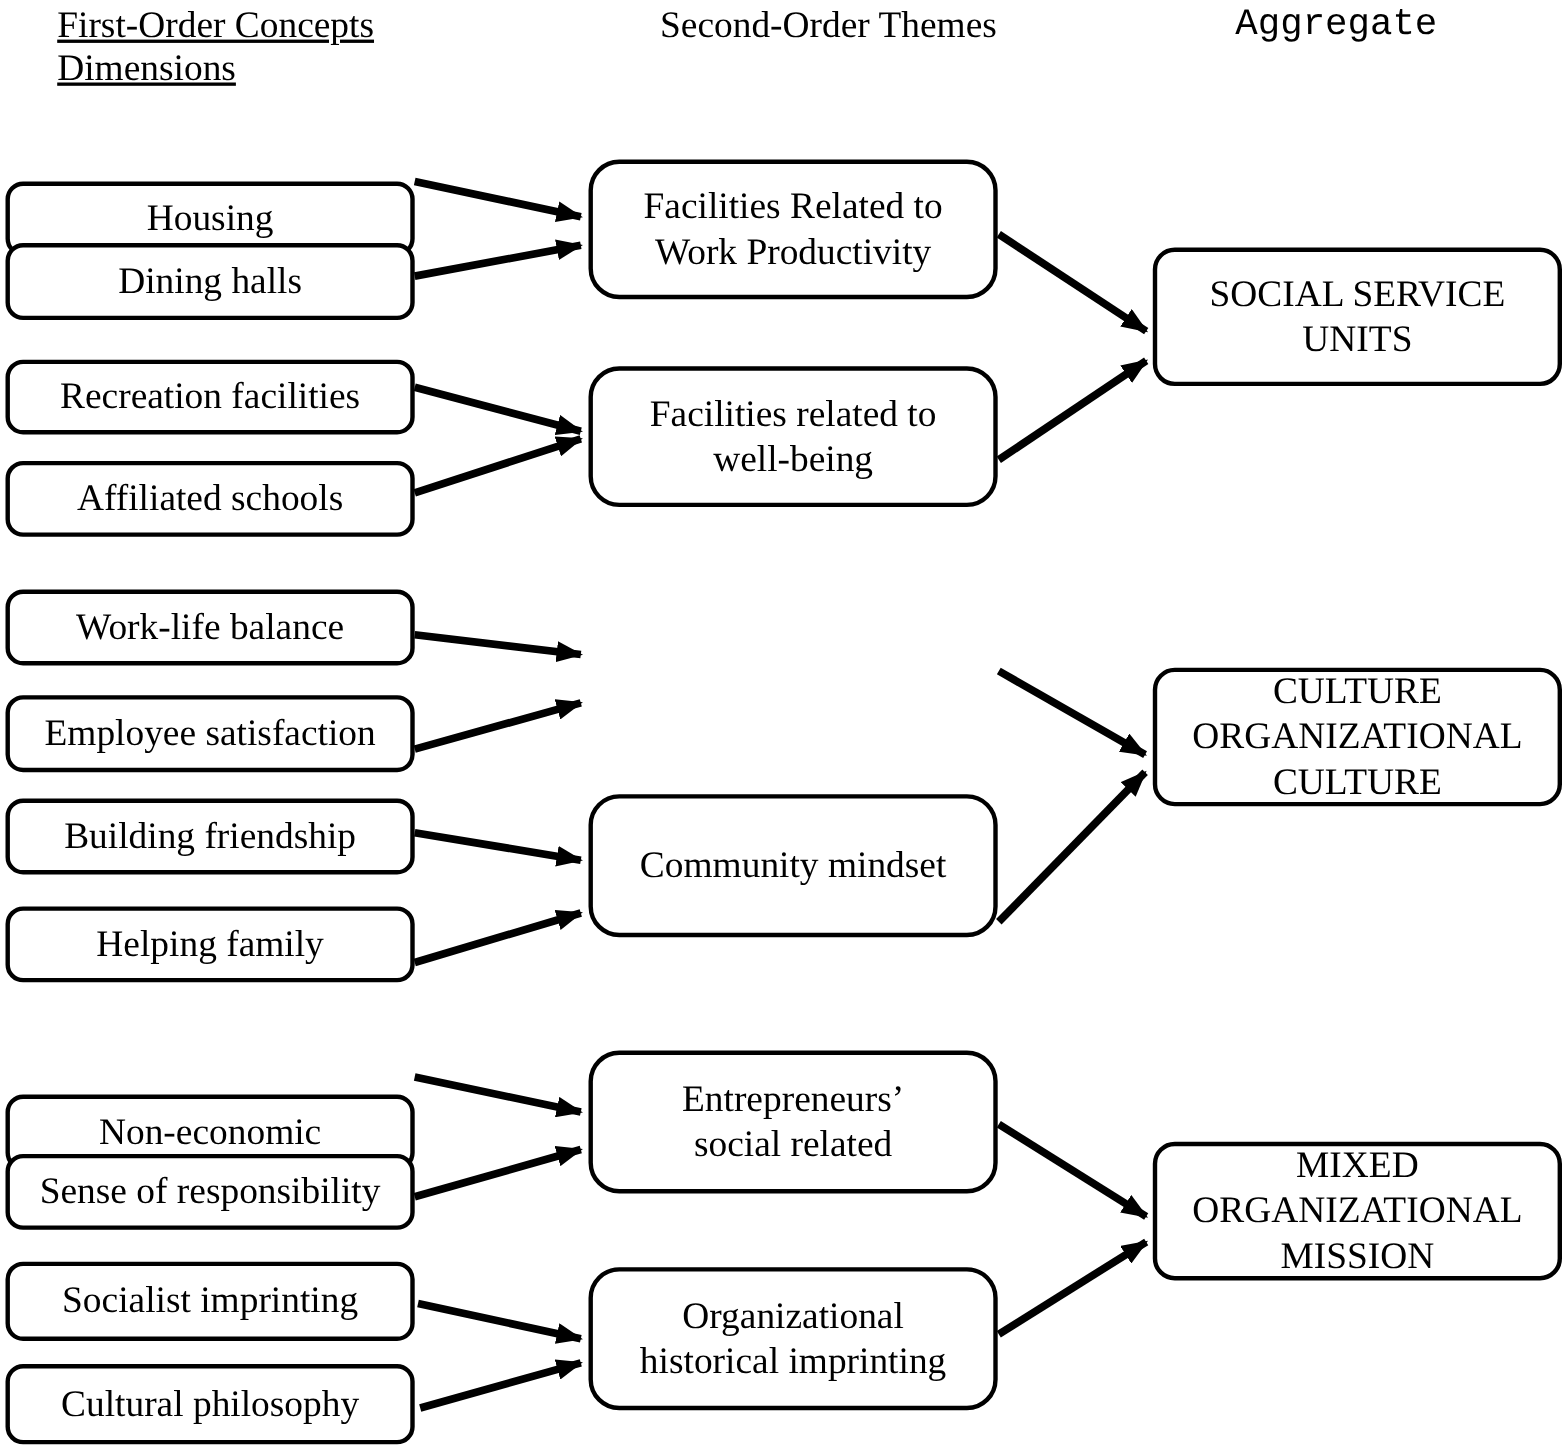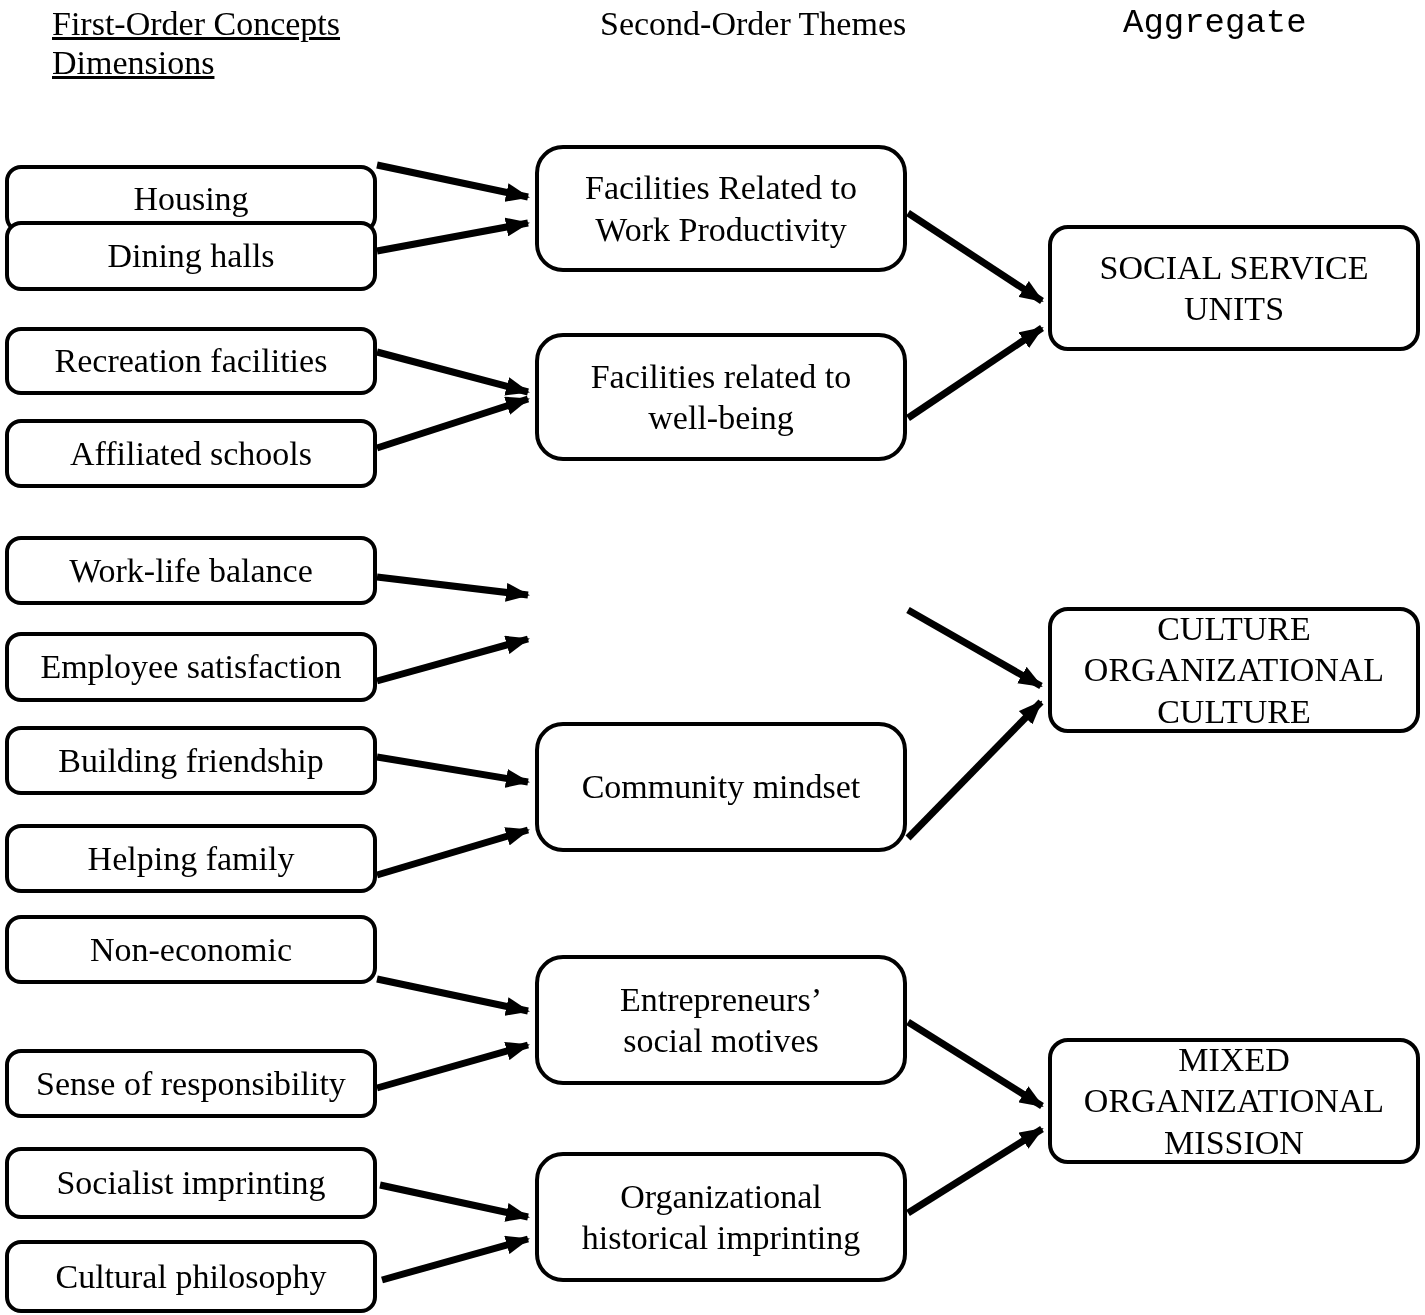--- a/index.html
+++ b/index.html
@@ -99,21 +99,21 @@
   </div>
   <div class="box box--first" style="top:632px; height:70px;">
     <span class="line">Employee satisfaction</span>
   </div>
   <div class="box box--first" style="top:726px; height:69px;">
     <span class="line">Building friendship</span>
   </div>
   <div class="box box--first" style="top:824px; height:69px;">
     <span class="line">Helping family</span>
   </div>
-  <div class="box box--first" style="top:915px; height:69px;">
+  <div class="box box--first" style="top:995px; height:69px;">
     <span class="line">Non-economic</span>
   </div>
   <div class="box box--first" style="top:1049px; height:69px;">
     <span class="line">Sense of responsibility</span>
   </div>
   <div class="box box--first" style="top:1147px; height:72px;">
     <span class="line">Socialist imprinting</span>
   </div>
   <div class="box box--first" style="top:1240px; height:73px;">
     <span class="line">Cultural philosophy</span>
@@ -125,21 +125,21 @@
   </div>
   <div class="box box--second" style="top:333px; height:128px;">
     <span class="line">Facilities related to</span>
     <span class="line">well-being</span>
   </div>
   <div class="box box--second" style="top:722px; height:130px;">
     <span class="line">Community mindset</span>
   </div>
   <div class="box box--second" style="top:955px; height:130px;">
     <span class="line">Entrepreneurs’</span>
-    <span class="line">social motives</span>
+    <span class="line">social related</span>
   </div>
   <div class="box box--second" style="top:1152px; height:130px;">
     <span class="line">Organizational</span>
     <span class="line">historical imprinting</span>
   </div>
 
   <div class="box box--agg" style="top:225px;">
     <span class="line">SOCIAL SERVICE</span>
     <span class="line">UNITS</span>
   </div>

